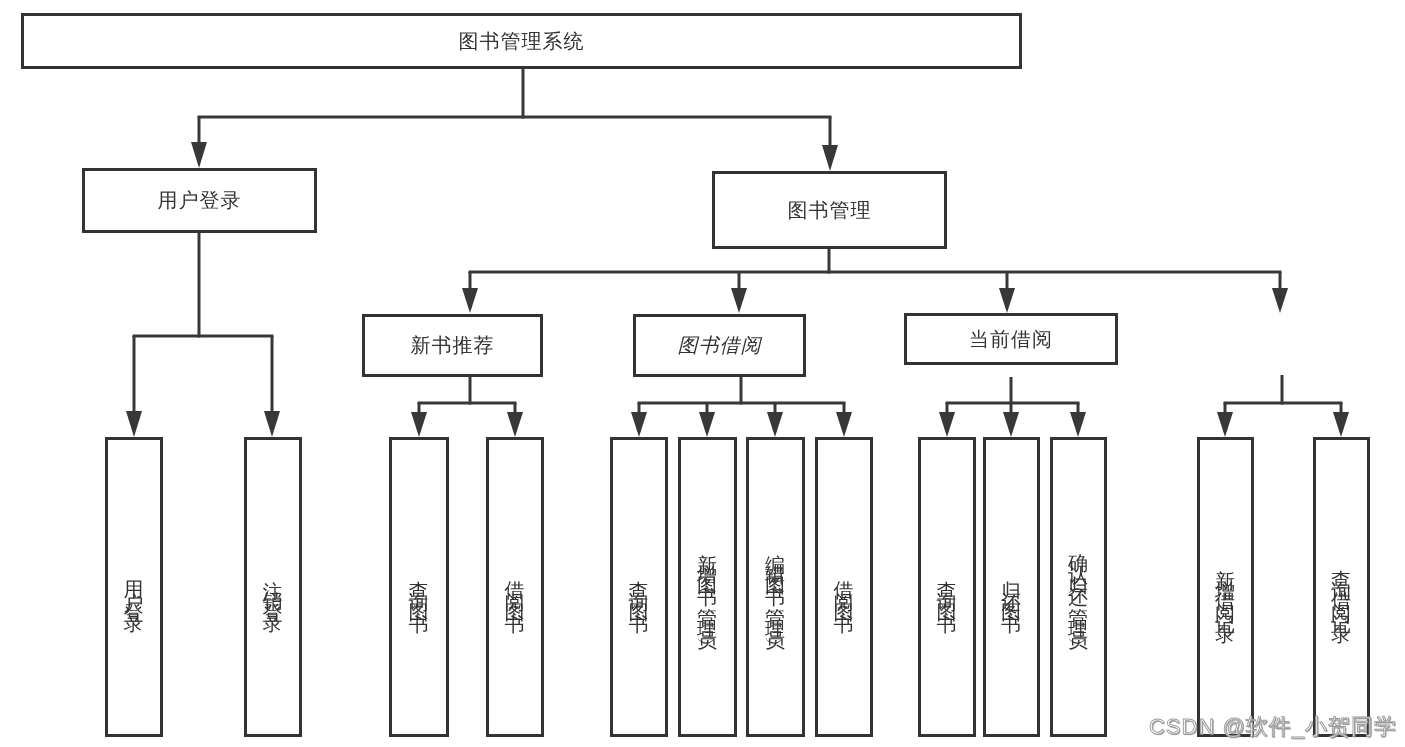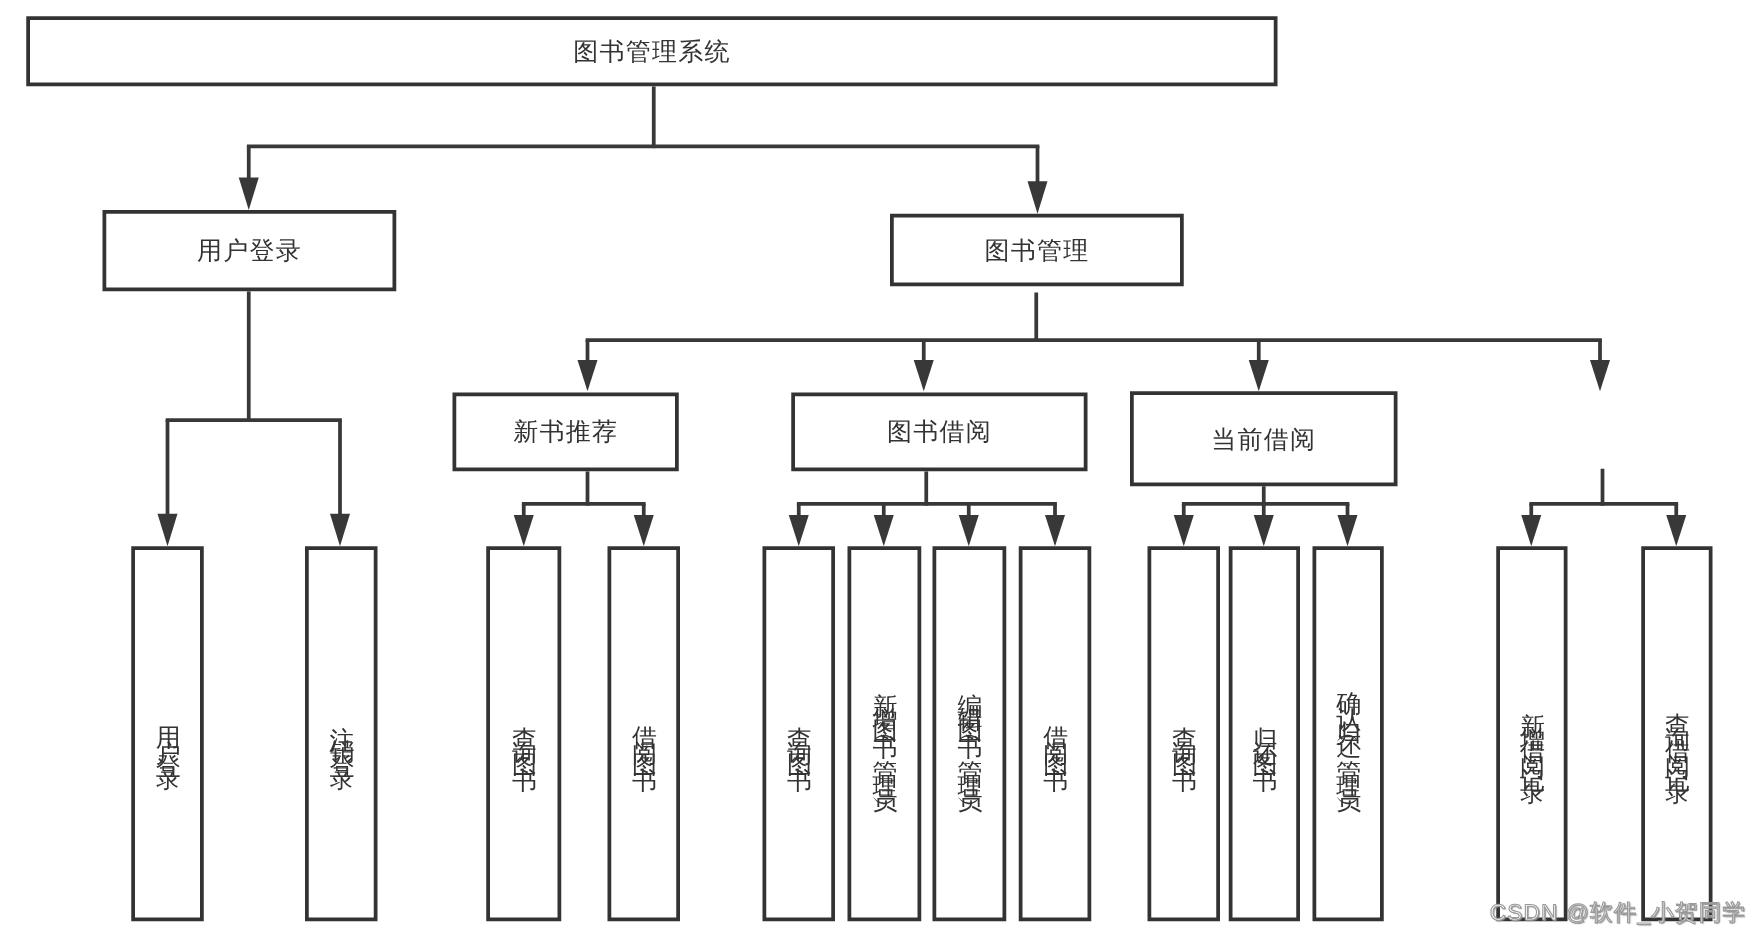--- a/index.html
+++ b/index.html
@@ -26,43 +26,43 @@
     writing-mode:vertical-rl;
     text-orientation:mixed;
     letter-spacing:11px;
     font-size:20px;
     line-height:1;
     padding:6px 0;
   }
   
   .n-root {left:21px;  top:13px;  width:1001px; height:56px;}
   .n-login{left:82px;  top:168px; width:235px;  height:65px;}
-  .n-mgmt {left:712px; top:171px; width:235px;  height:58px;}
+  .n-mgmt {left:712px; top:171px; width:235px;  height:78px;}
   .n-nb   {left:362px; top:314px; width:181px;  height:63px;}
-  .n-bb   {left:633px; top:314px; width:237px;  height:63px;}
-  .n-cb   {left:904px; top:313px; width:214px;  height:76px;}
+  .n-bb   {left:633px; top:314px; width:173px;  height:63px;font-style:italic;}
+  .n-cb   {left:904px; top:313px; width:214px;  height:52px;}
   .n-br   {left:1173px;top:313px; width:219px;  height:62px;}
   
   .l1 {left:105px; top:437px; width:58px; height:300px;}
   .l2 {left:244px; top:437px; width:58px; height:300px;}
   .l3 {left:389px; top:437px; width:60px; height:300px;}
   .l4 {left:486px; top:437px; width:58px; height:300px;}
   .l5 {left:610px; top:437px; width:58px; height:300px;}
   .l6 {left:678px; top:437px; width:59px; height:300px;}
   .l7 {left:746px; top:437px; width:59px; height:300px;}
   .l8 {left:815px; top:437px; width:58px; height:300px;}
   .l9 {left:918px; top:437px; width:58px; height:300px;}
   .l10{left:983px; top:437px; width:57px; height:300px;}
   .l11{left:1050px;top:437px; width:57px; height:300px;}
   .l12{left:1197px;top:437px; width:57px; height:300px;}
   .l13{left:1313px;top:437px; width:57px; height:300px;}
   #watermark{
     position:absolute;
     right:8px;bottom:5px;
-    font-size:18px;
+    font-size:22px;
     letter-spacing:1px;
     color:#ffffff;
     -webkit-text-stroke:0.9px #9a9a9a;
     text-shadow:1px 1px 1px #8c8c8c;
     z-index:5;
     white-space:nowrap;
   }
   line{stroke:#383838;stroke-width:3;}
   polygon{fill:#383838;}
 </style>

